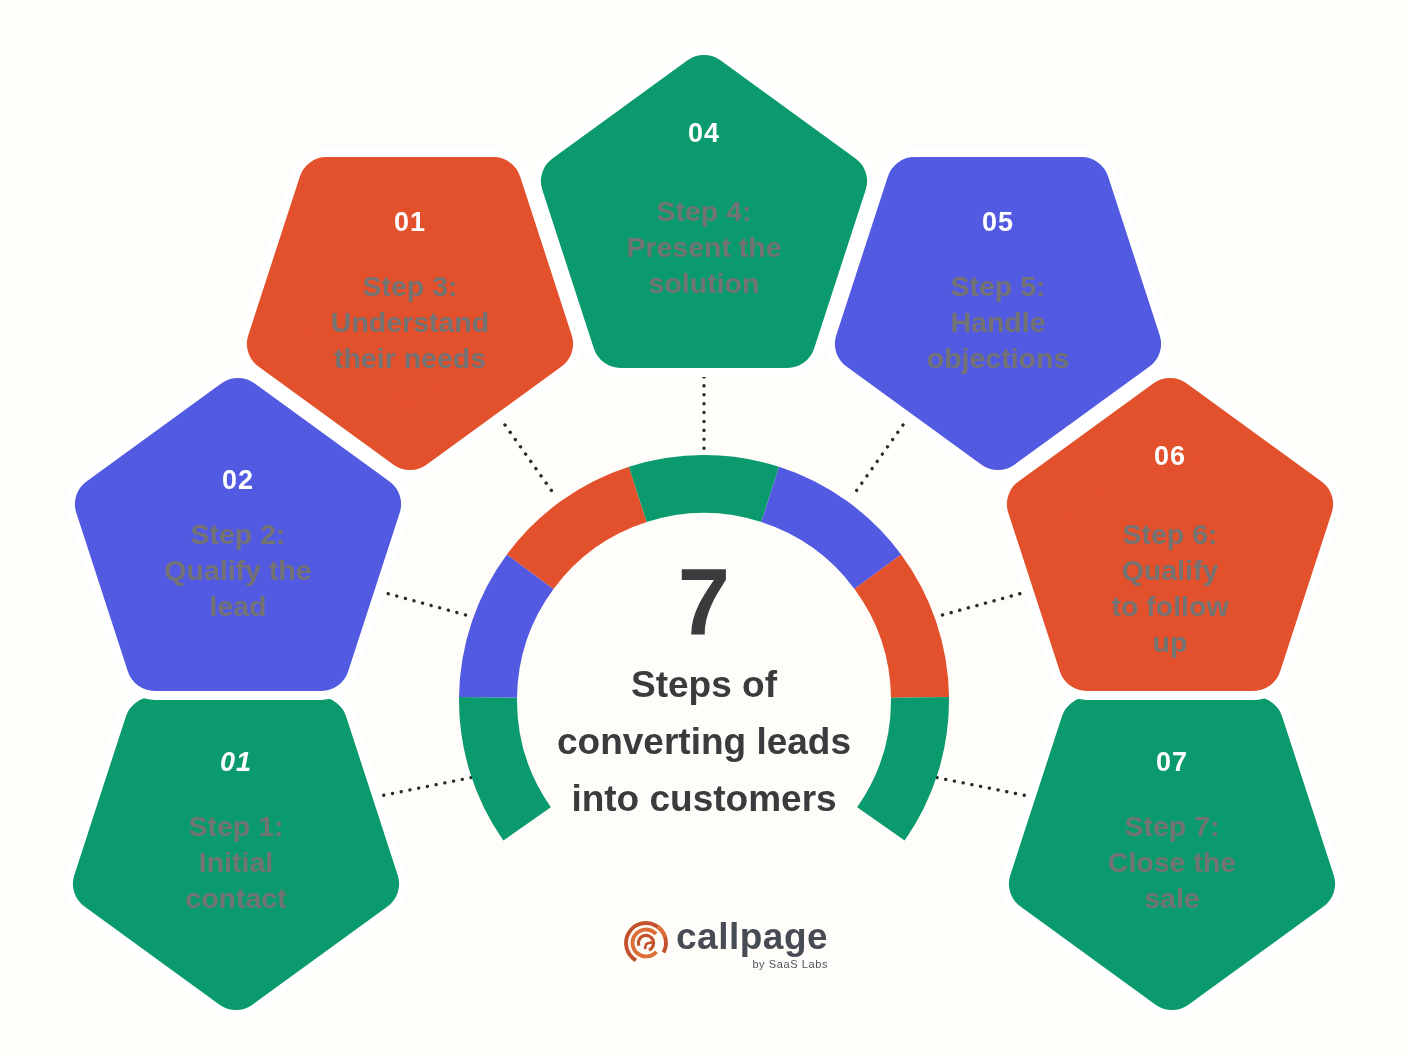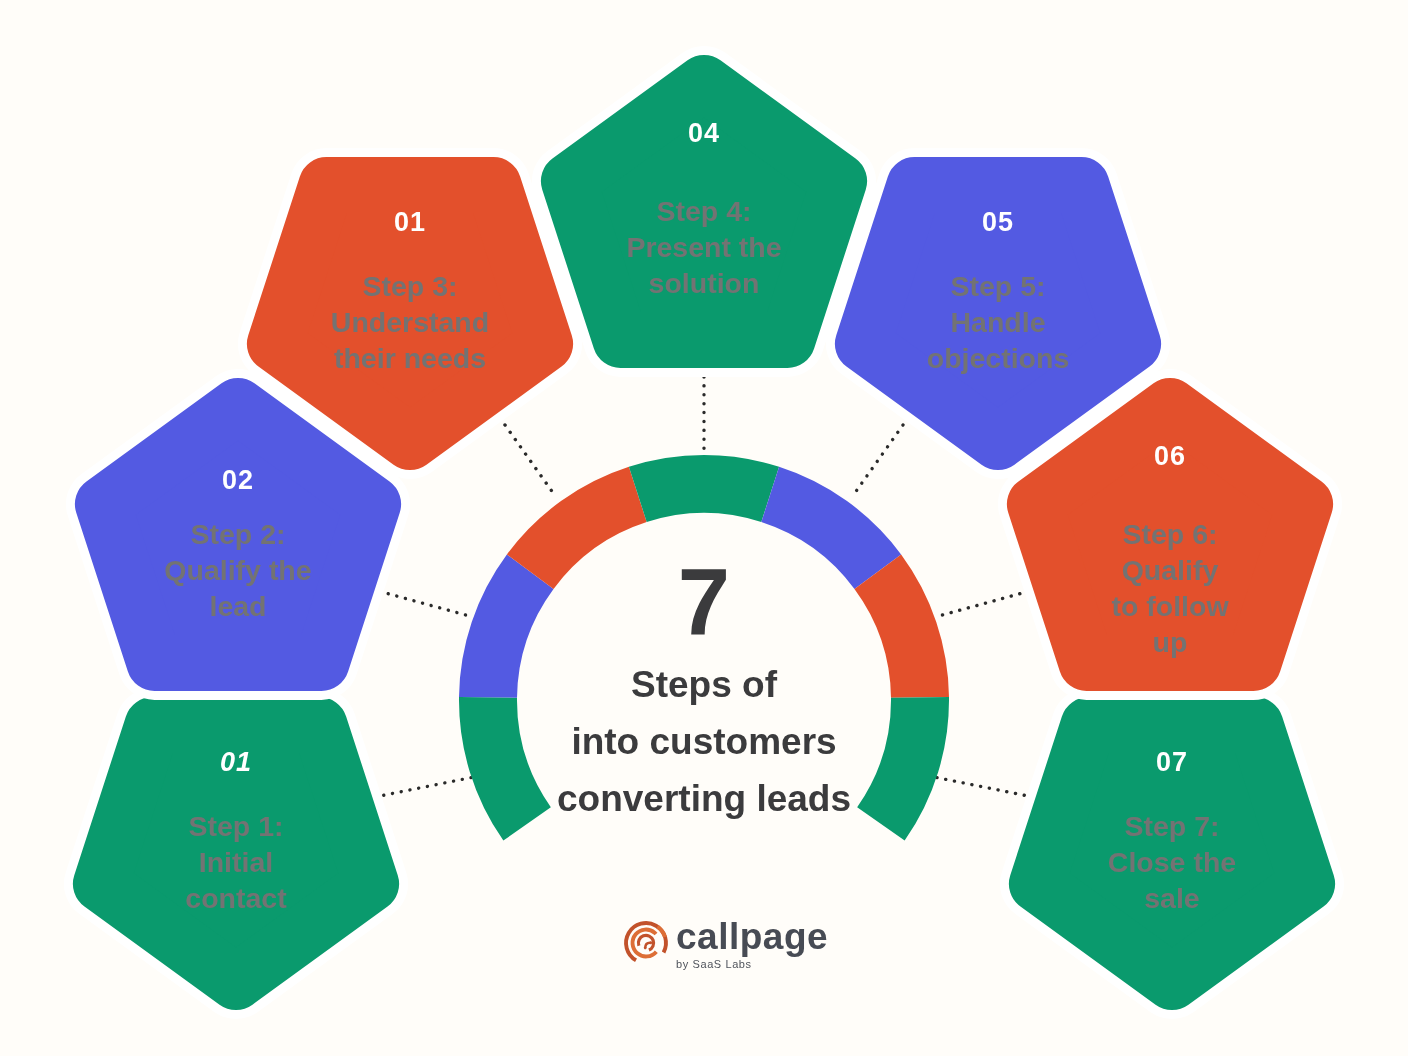--- a/index.html
+++ b/index.html
@@ -15,21 +15,21 @@
             color:#737373;font-size:28.5px;font-weight:700;line-height:36px;
             text-align:center;white-space:pre-line;width:260px;}
   
   .center-text{position:absolute;left:704px;top:688px;transform:translate(-50%,-50%);
                text-align:center;color:#3b3b3d;width:420px;}
   .big-number{font-size:94px;font-weight:700;line-height:1.0;margin-bottom:6px;}
   .center-line{font-size:37px;font-weight:700;line-height:45px;margin-top:12px;}
   
   .logo{position:absolute;left:620px;top:914px;display:flex;align-items:center;}
   .logo-icon{width:52px;height:58px;flex:0 0 auto;}
-  .logo-text{margin-left:4px;}
+  .logo-text{margin-left:4px;text-align:right;}
   .logo-brand{display:block;font-size:37px;font-weight:700;color:#474b54;
               letter-spacing:0.5px;line-height:40px;}
   .logo-byline{display:block;font-size:11px;font-weight:500;color:#50545c;
                letter-spacing:0.6px;margin-top:1px;}
 </style>
 </head>
 <body>
 
 <div class="stage" style="background: rgb(255, 253, 249);">
 
@@ -92,22 +92,22 @@
 up</div>
       <div class="step-num" style="left: 1172px; top: 762px;">07</div>
       <div class="step-txt" style="left: 1172px; top: 862px;">Step 7:
 Close the
 sale</div>
     </div>
 
   <div class="center-text">
     <div class="big-number">7</div>
     <div class="center-line">Steps of</div>
+    <div class="center-line">converting leads</div>
     <div class="center-line">into customers</div>
-    <div class="center-line">converting leads</div>
   </div>
 
   <div class="logo">
     <svg class="logo-icon" viewBox="-28 -30 56 60">
       <g fill="none">
         <circle r="21.5" stroke="#c2522b" stroke-width="4.2" stroke-dasharray="100 35" transform="rotate(120)"></circle>
         <circle r="21.5" stroke="#dd6e36" stroke-width="4.2" stroke-dasharray="14 121" transform="rotate(-55)"></circle>
         <circle r="14.5" stroke="#dd6e36" stroke-width="4.2" stroke-dasharray="70 21" transform="rotate(40)"></circle>
         <circle r="8.2" stroke="#c2522b" stroke-width="3.4" stroke-dasharray="38 13" transform="rotate(160)"></circle>
         <g transform="rotate(-42)">

